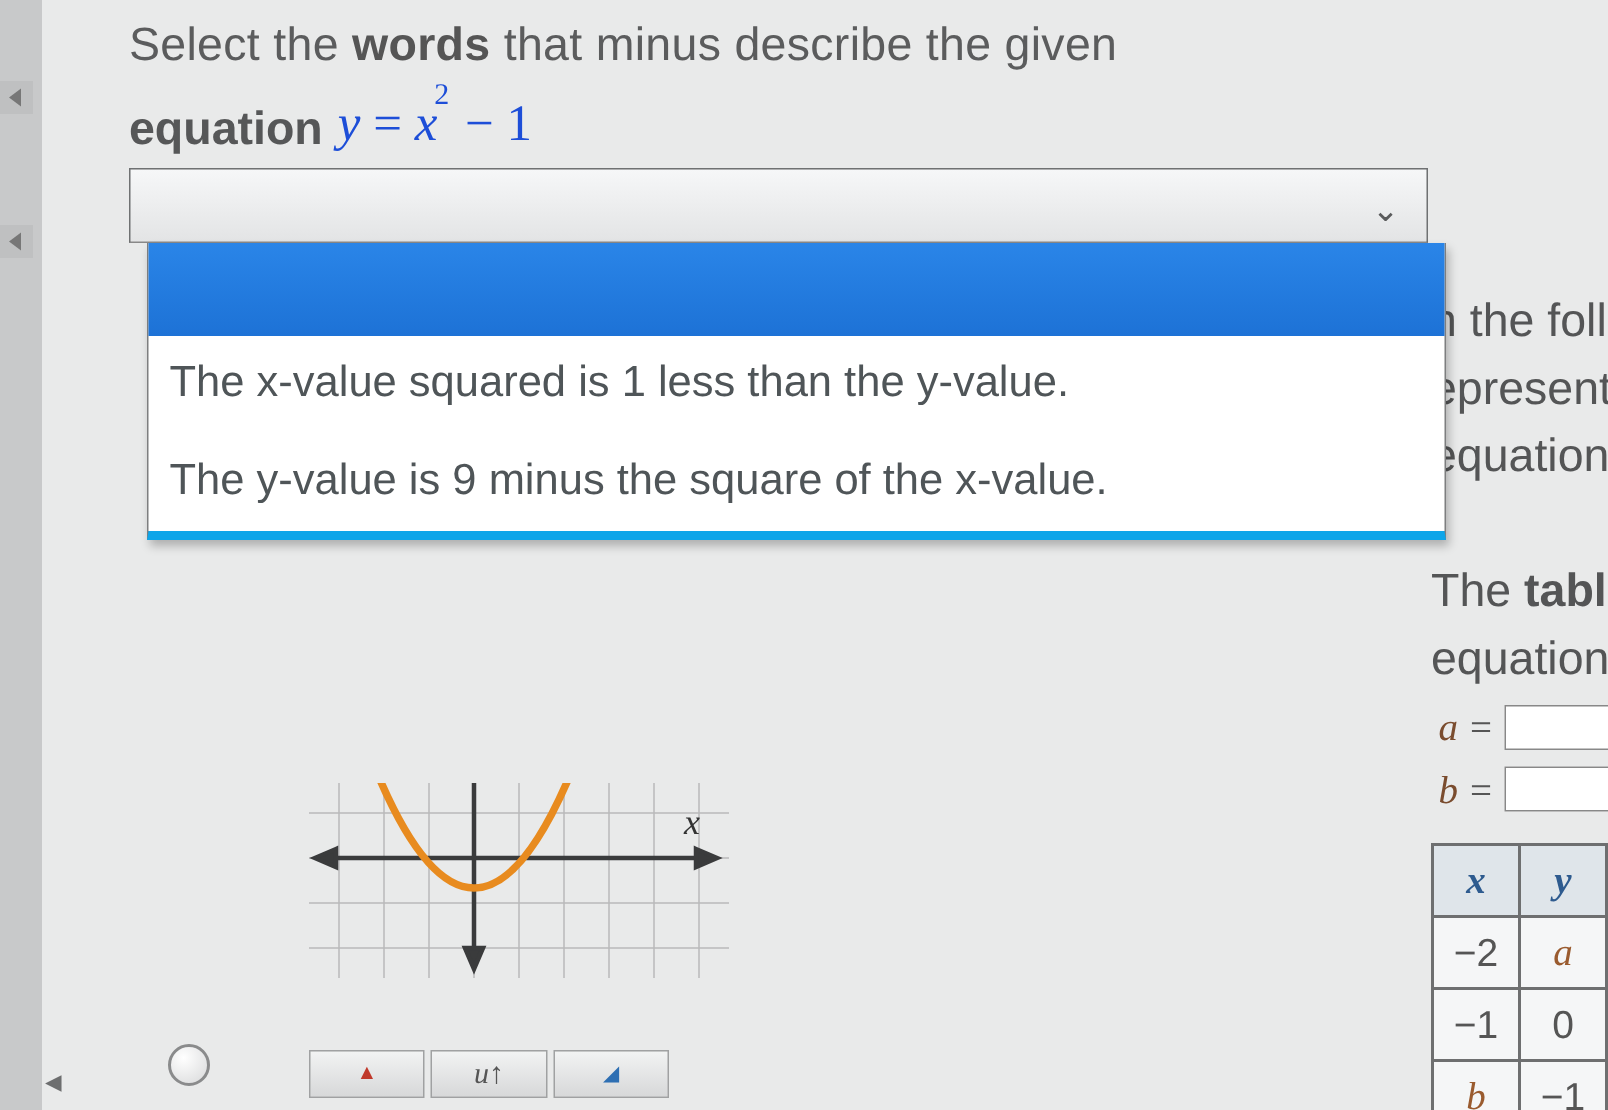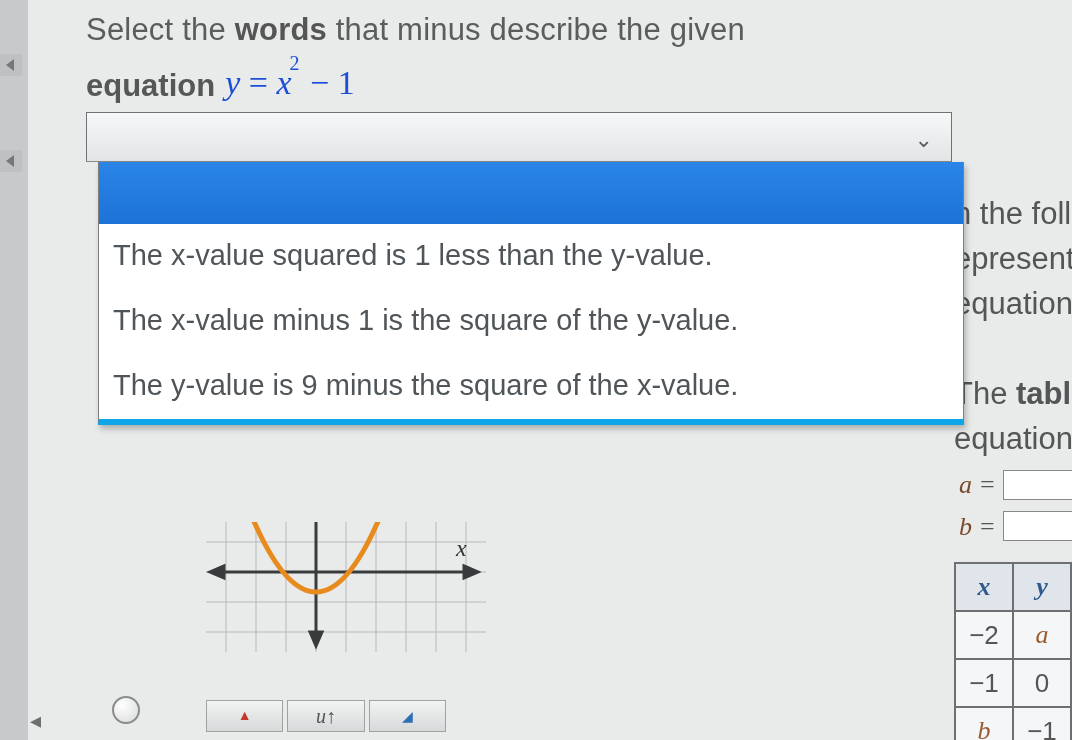--- a/index.html
+++ b/index.html
@@ -234,21 +234,20 @@
     </span>
   </div>
 
   <div class="dropdown-wrap">
     <div class="dropdown-box">
       <span class="chevron">⌄</span>
     </div>
     <div class="dropdown-list">
       <div class="dropdown-item blank"></div>
       <div class="dropdown-item">The x-value squared is 1 less than the y-value.</div>
-      <div class="dropdown-item">The x-value minus 1 is the square of the y-value.</div>
       <div class="dropdown-item">The y-value is 9 minus the square of the x-value.</div>
     </div>
   </div>
 
   <div class="right-text">
     <div>n the follo</div>
     <div>epresent t</div>
     <div>equation y</div>
   </div>
 

